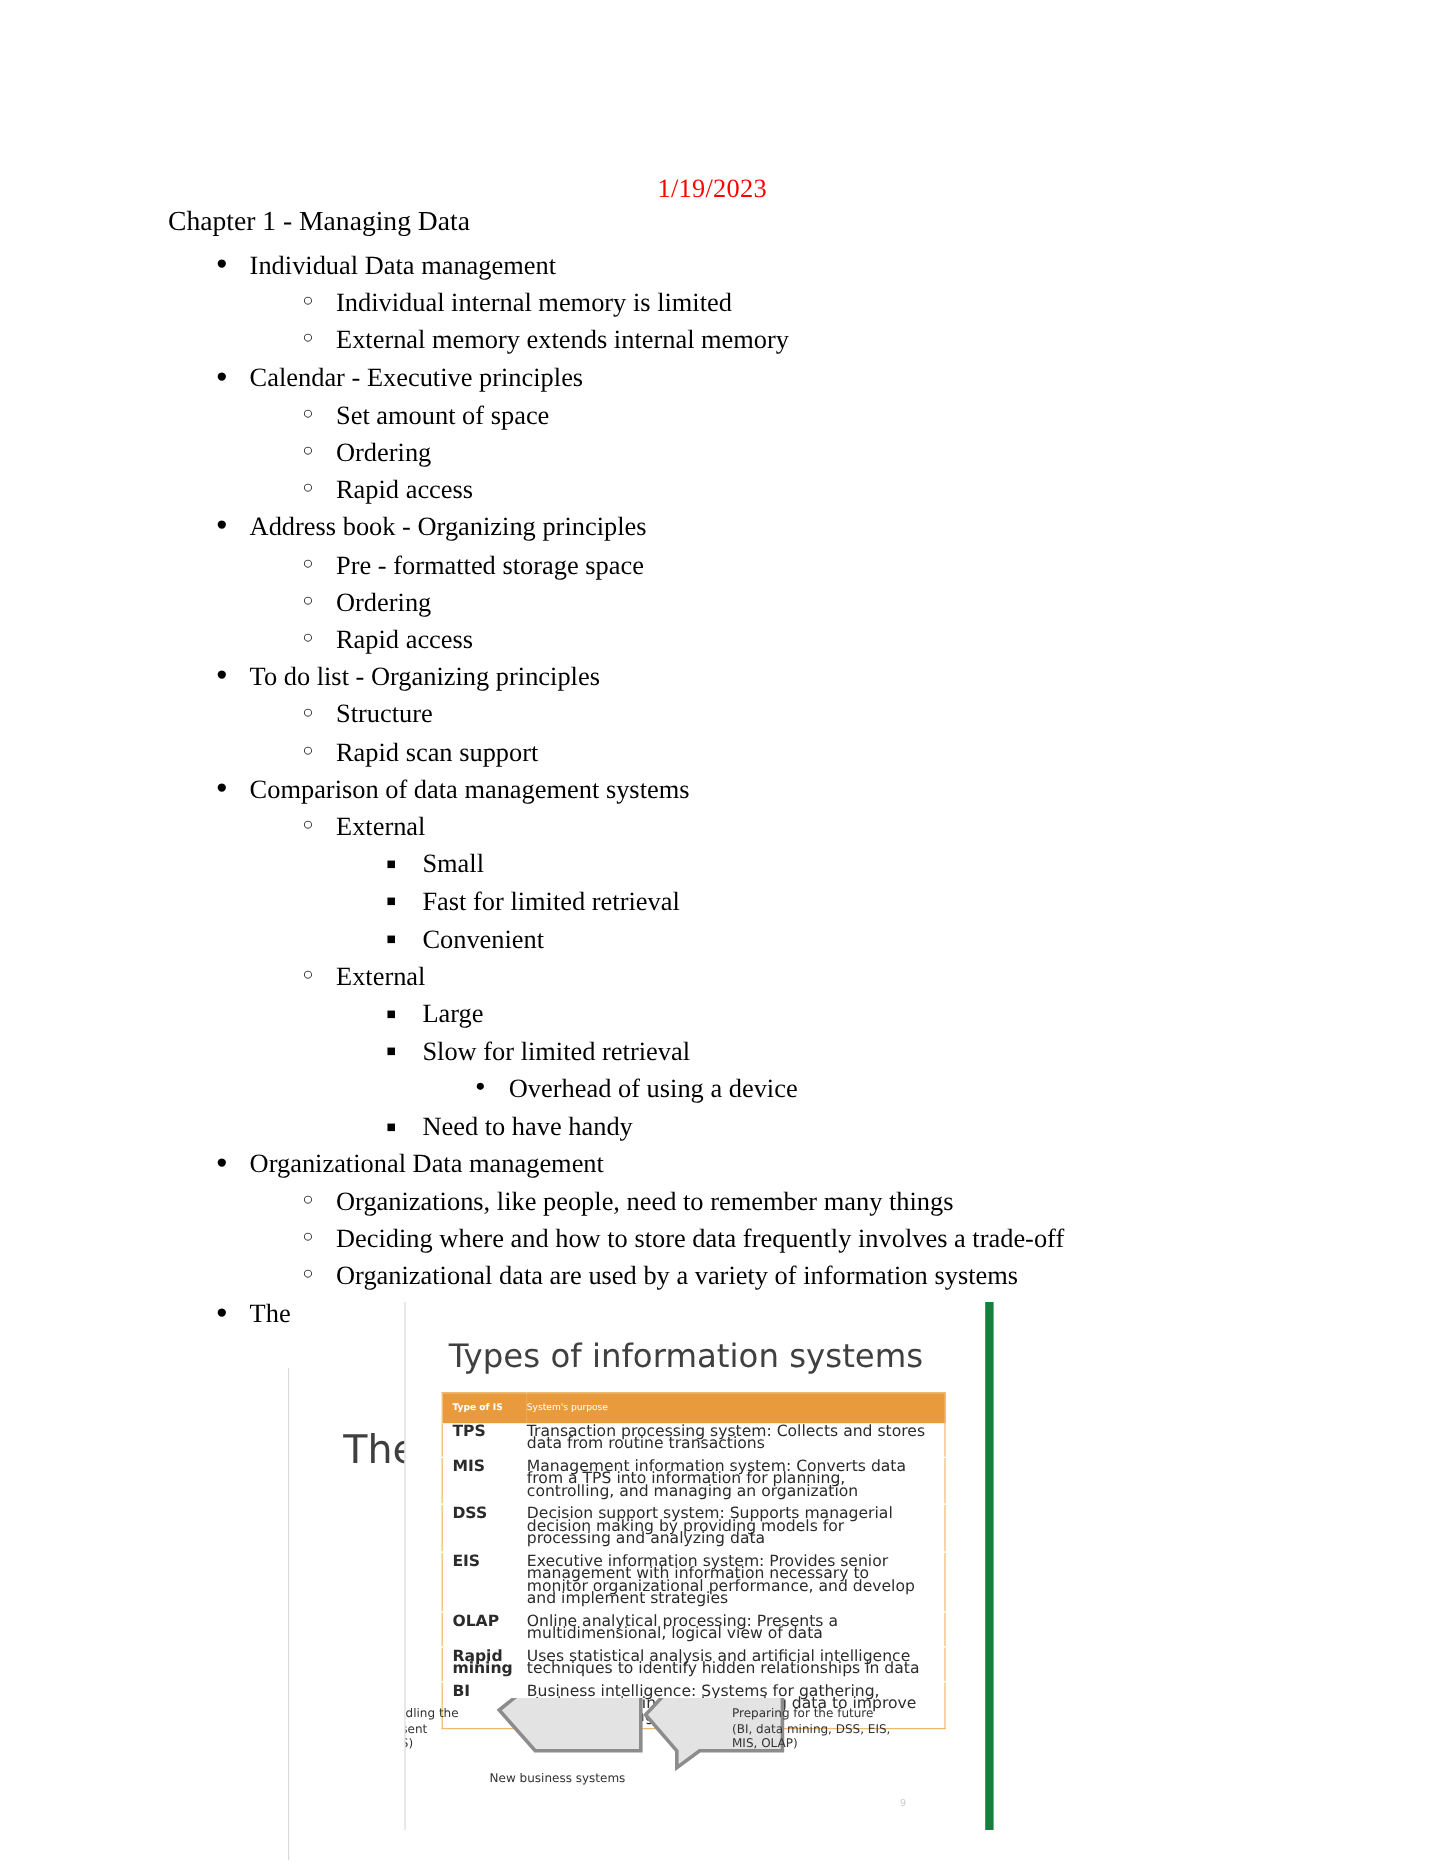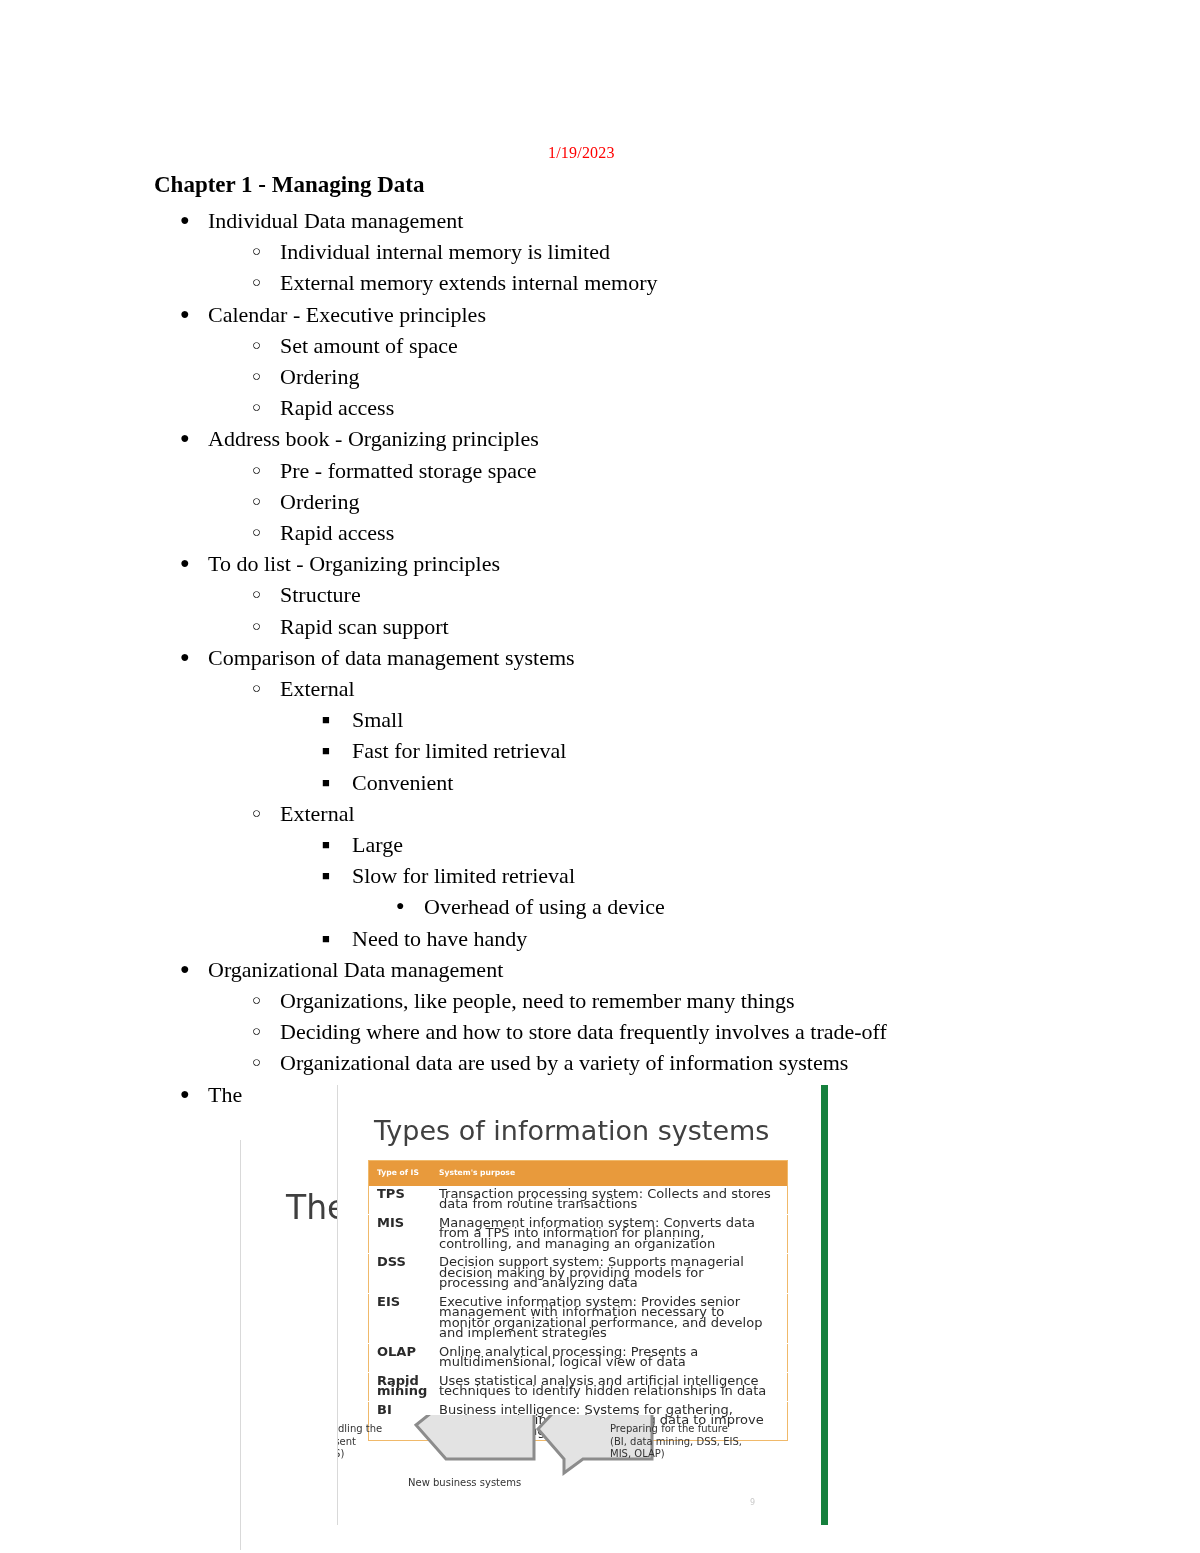--- a/index.html
+++ b/index.html
@@ -17,35 +17,34 @@
     height: 1553px;
     background: #ffffff;
     overflow: hidden;
   }
 
   
   .doc-date {
     position: absolute;
     left: 548px;
     top: 144px;
-    font-size: 16px;
+    font-size: 22px;
     color: #ff0000;
     letter-spacing: 0.2px;
     white-space: nowrap;
   }
 
   
   .doc-heading {
     position: absolute;
     left: 140px;
     top: 172px;
     font-size: 23px;
-    font-weight: bold;
-    white-space: nowrap;
-    margin-left: 14px;
+    font-weight: normal;
+    white-space: nowrap;
   }
 
   
   .outline {
     position: absolute;
     left: 140px;
     top: 205px;
     width: 940px;
   }
   .li {
@@ -130,21 +129,21 @@
     text-align: left;
     vertical-align: top;
     padding: 3px 0 4px 0;
     font-size: 13px;
     line-height: 10.5px;
     color: #2b2b2b;
   }
   .is-table thead th {
     background: #e89a3c;
     color: #ffffff;
-    font-weight: bold;
+    font-weight: normal;
     font-size: 7.6px;
     padding: 7px 0 7px 0;
   }
   .is-table .c-type { width: 62px; padding-left: 8px; font-weight: bold; }
   .is-table .c-purpose { padding-right: 10px; }
   .is-table tbody tr td { border-top: 1px solid #ffffff; }
   .is-table tbody tr:first-child td { border-top: none; }
   .is-table tbody td.c-type { font-weight: bold; }
 
   

